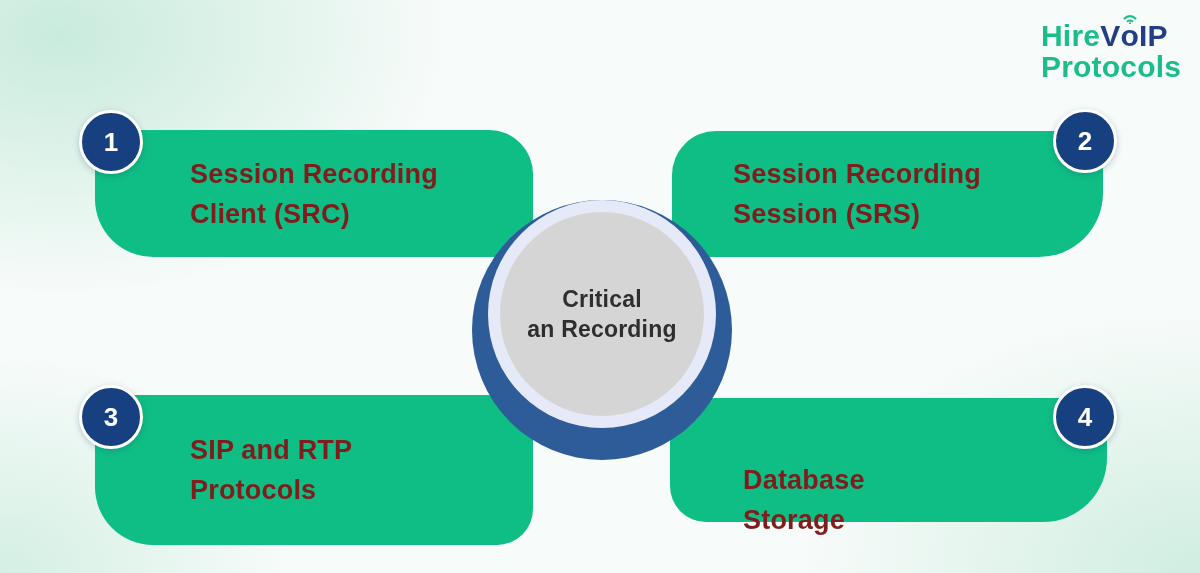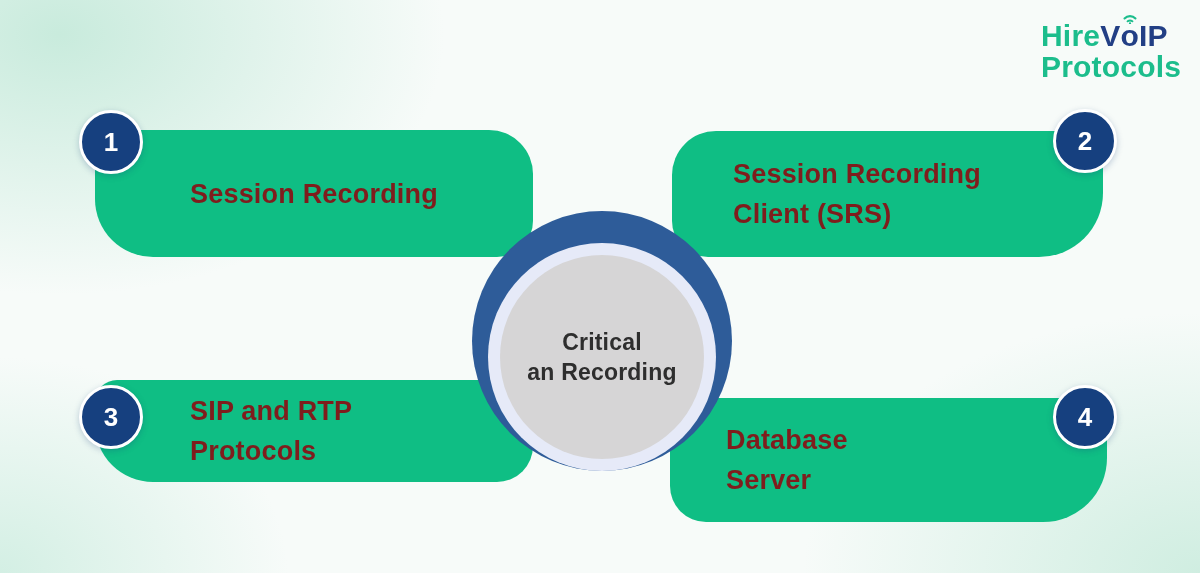--- a/index.html
+++ b/index.html
@@ -42,35 +42,35 @@
   }
 
   
   .card {
     position: absolute;
     background: #0fbe84;
     color: #7f1d1d;
   }
   .card-1 { left: 95px;  top: 130px; width: 438px; height: 127px; border-radius: 22px 44px 36px 58px; }
   .card-2 { left: 672px; top: 131px; width: 431px; height: 126px; border-radius: 44px 22px 64px 36px; }
-  .card-3 { left: 95px;  top: 380px; width: 438px; height: 102px; border-radius: 22px 44px 36px 58px; }
+  .card-3 { left: 95px;  top: 395px; width: 438px; height: 150px; border-radius: 22px 44px 36px 58px; }
   .card-4 { left: 670px; top: 398px; width: 437px; height: 124px; border-radius: 44px 22px 64px 36px; }
 
   .card-text {
     position: absolute;
     top: 50%;
     transform: translateY(-50%);
     font-size: 27px;
     font-weight: bold;
     line-height: 40px;
     letter-spacing: 0.2px;
   }
   .card-1 .card-text, .card-3 .card-text { left: 95px; }
   .card-2 .card-text { left: 61px; }
-  .card-4 .card-text { left: 56px; }
+  .card-4 .card-text { left: 73px; margin-top: 40px; }
 
   
   .badge {
     position: absolute;
     width: 58px;
     height: 58px;
     border-radius: 50%;
     background: #16407f;
     border: 3px solid #ffffff;
     box-sizing: content-box;
@@ -84,27 +84,27 @@
   }
   .badge-1 { left: 79px;   top: 110px; }
   .badge-2 { left: 1053px; top: 109px; }
   .badge-3 { left: 79px;   top: 385px; }
   .badge-4 { left: 1053px; top: 385px; }
 
   
   .hub {
     position: absolute;
     left: 472px;
-    top: 211px;
+    top: 200px;
     width: 260px;
     height: 260px;
     border-radius: 50%;
     background: #2e5c99;
     display: flex;
-    align-items: flex-end;
+    align-items: flex-start;
     justify-content: center;
   }
   .hub-ring-light {
     width: 228px;
     height: 228px;
     border-radius: 50%;
     background: #e6eaf8;
     display: flex;
     align-items: center;
     justify-content: center;
@@ -139,41 +139,42 @@
             <path d="M8.5 12 a6.5 6.5 0 0 1 7 0" fill="none" stroke="#1cbd8c" stroke-width="3" stroke-linecap="round"></path>
             <circle cx="12" cy="15" r="1.6" fill="#1cbd8c"></circle>
           </svg><span class="lg-navy">o</span></span><span class="lg-navy">IP</span>
     </div>
     <div class="lg-green">Protocols</div>
   </div>
 
   <div class="card card-1">
     <div class="card-text">
       <div>Session Recording</div>
+      <div>Client (SRC)</div>
     </div>
   </div>
 
   <div class="card card-2">
     <div class="card-text">
       <div>Session Recording</div>
-      <div>Client (SRS)</div>
+      <div>Session (SRS)</div>
     </div>
   </div>
 
   <div class="card card-3">
     <div class="card-text">
       <div>SIP and RTP</div>
       <div>Protocols</div>
     </div>
   </div>
 
   <div class="card card-4">
     <div class="card-text">
       <div>Database</div>
-      <div>Server</div>
+      <div>Storage</div>
     </div>
   </div>
 
   <div class="badge badge-1">
     <span>1</span>
   </div>
   <div class="badge badge-2">
     <span>2</span>
   </div>
   <div class="badge badge-3">

